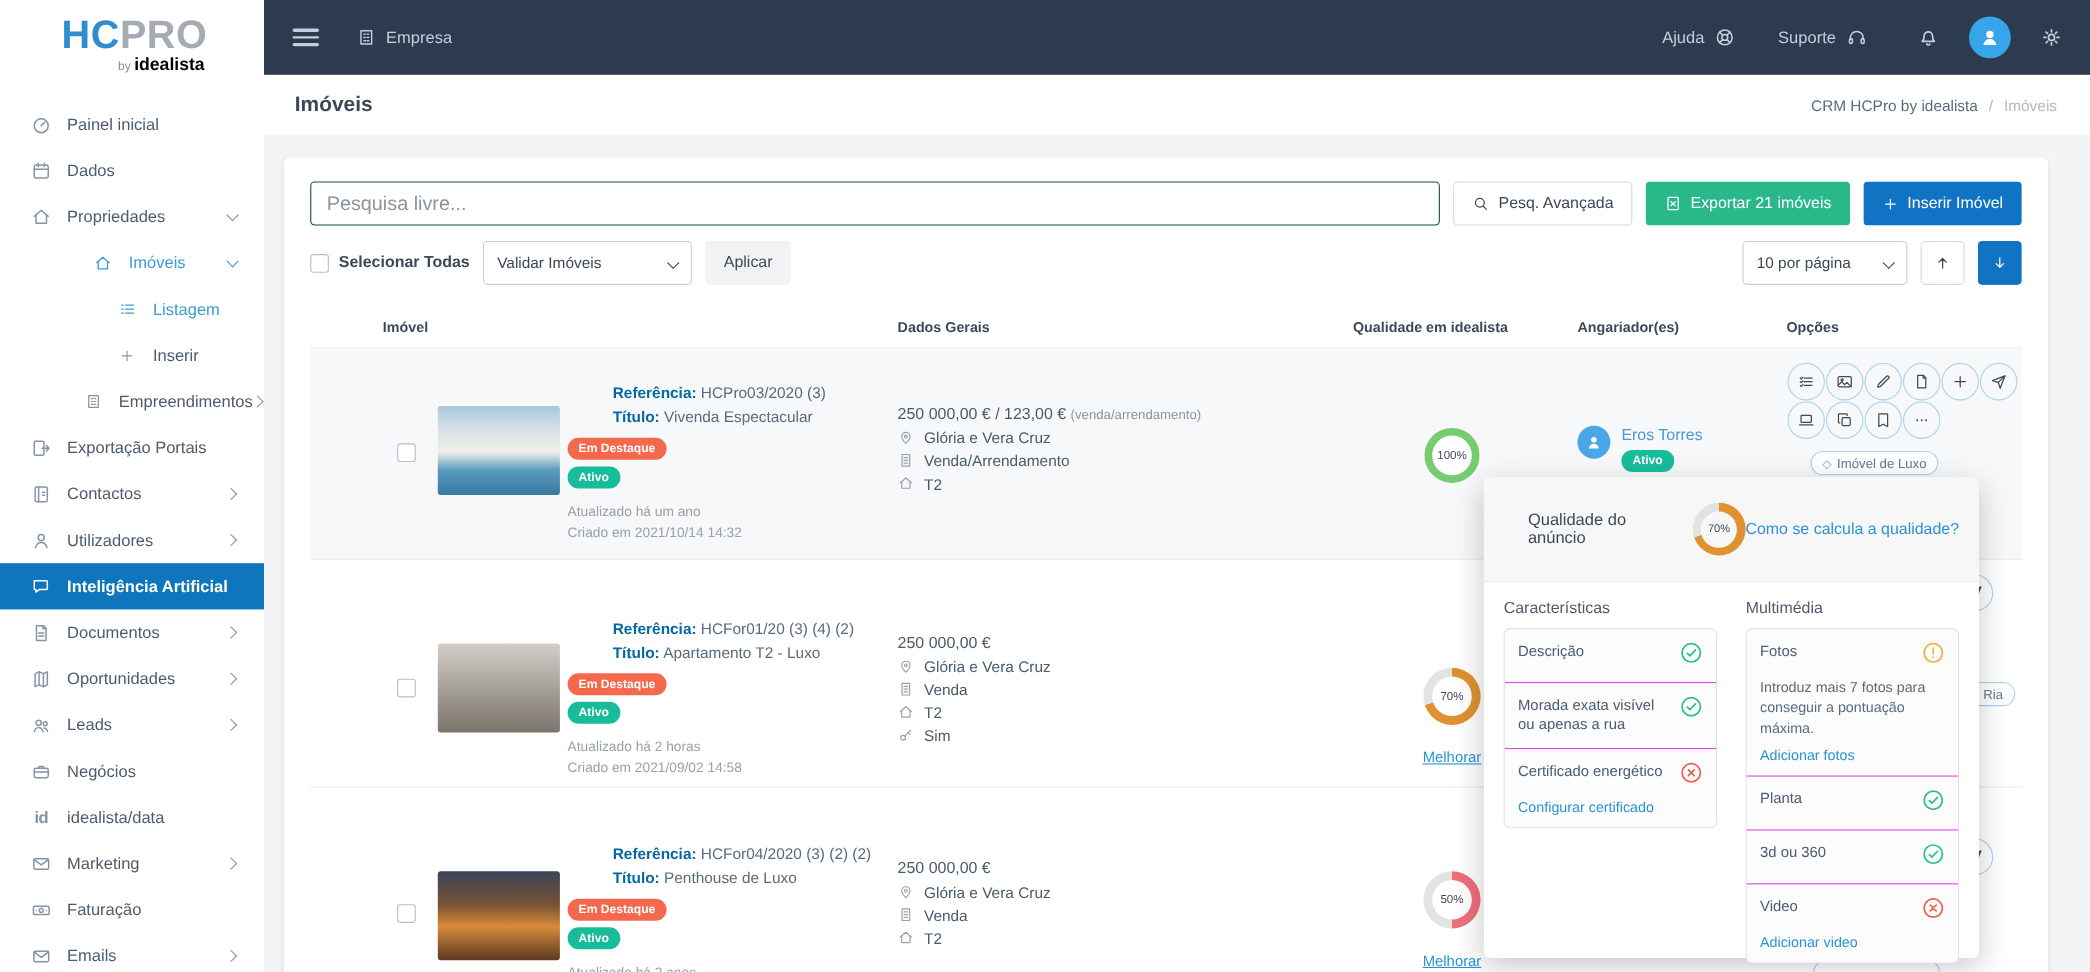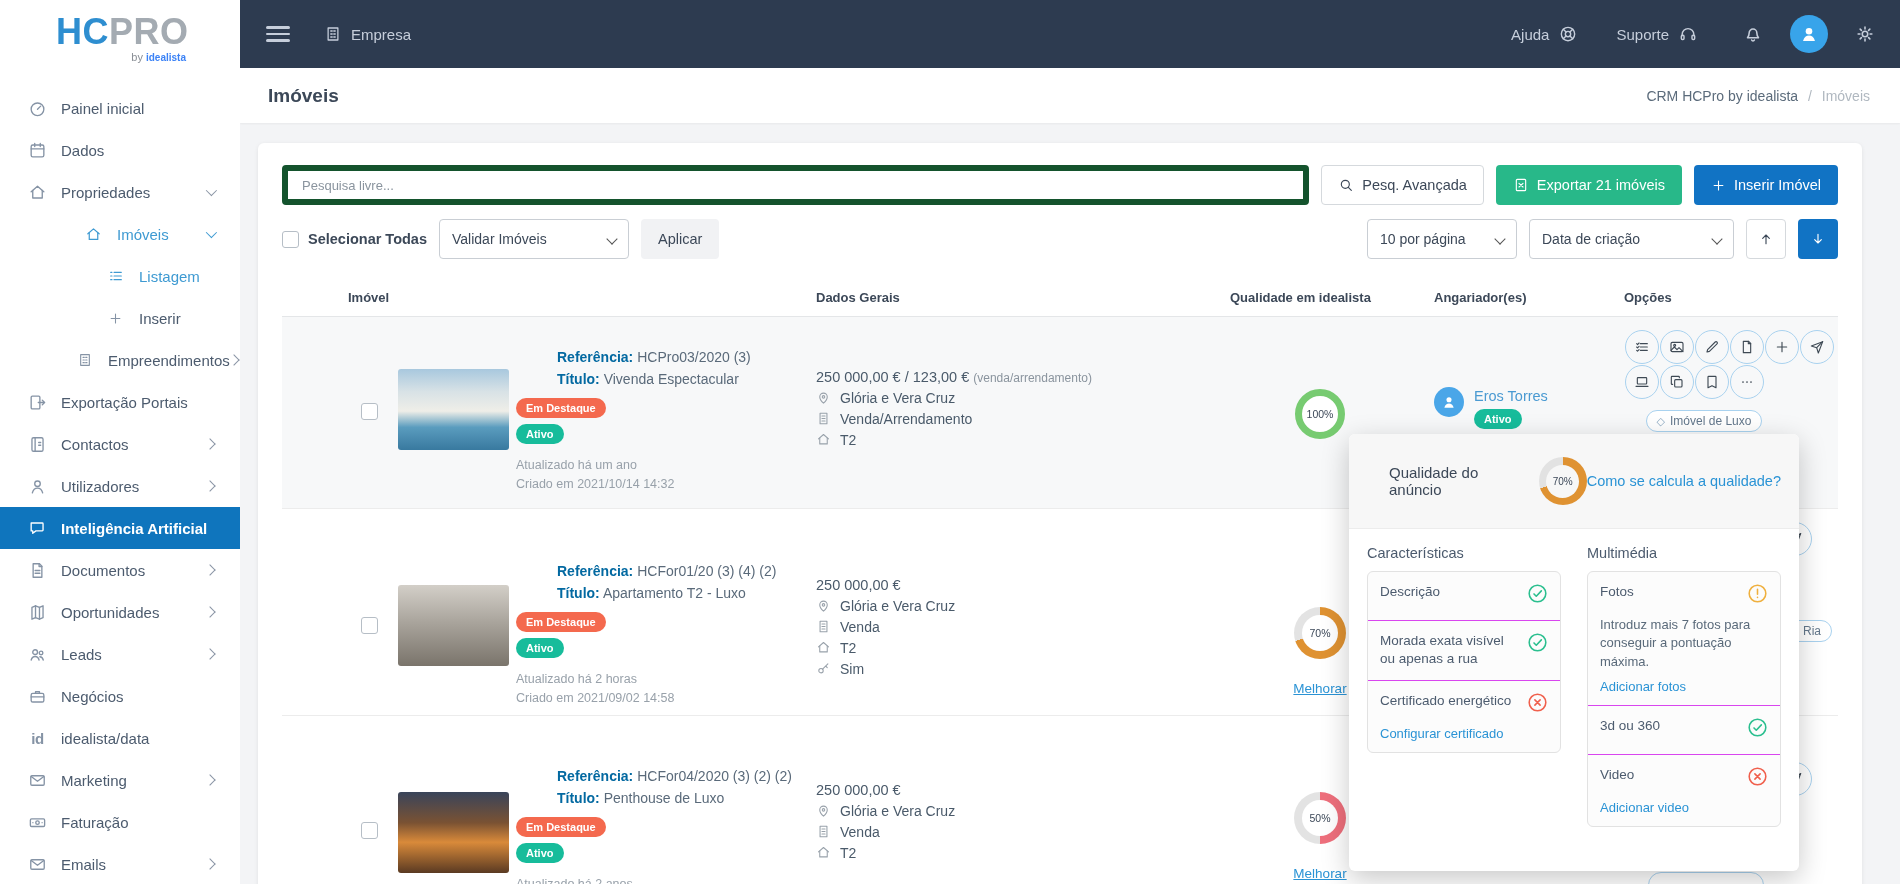--- a/index.html
+++ b/index.html
@@ -8,21 +8,21 @@
 
   
   svg.ic{fill:none;stroke:currentColor;stroke-width:1.7;stroke-linecap:round;stroke-linejoin:round;display:block;}
 
   
   .sidebar{position:absolute;left:0;top:0;width:240px;height:884px;background:#fff;z-index:20;}
   .logo{padding:14px 0 0 56px;line-height:1;}
   .logo .l1{font-size:36px;font-weight:700;color:#2e8ed0;letter-spacing:.5px;}
   .logo .l2{font-size:36px;font-weight:600;color:#a4abb2;letter-spacing:.5px;}
   .logo .byline{display:block;width:130px;text-align:right;font-size:11px;color:#8a8f96;margin-top:2px;}
-  .logo .byline b{color:#3b82f6;font-size:10px;}
+  .logo .byline b{color:#000000;font-size:16px;}
   .snav{margin-top:24px;}
   .sn{display:flex;align-items:center;height:42px;padding-left:28px;color:#4c5b6e;font-size:15px;cursor:pointer;position:relative;}
   .sn .sic{width:19px;height:19px;margin-right:14px;color:#8593a5;flex:0 0 auto;display:flex;align-items:center;justify-content:center;}
   .sn.lvl2{padding-left:84px;}
   .sn.lvl2b{padding-left:75px;}
   .sn.lvl3{padding-left:106px;}
   .sn.blue, .sn.blue .sic{color:#3e9ad2;}
   .sn.active{background:#0f75bd;color:#fff;font-weight:600;}
   .sn.active .sic{color:#fff;}
   .cv{margin-left:auto;margin-right:26px;width:8px;height:8px;border-right:1.7px solid #8a95a5;border-bottom:1.7px solid #8a95a5;flex:0 0 auto;}
@@ -47,21 +47,21 @@
   .crumbs{margin-left:auto;font-size:14px;}
   .crumb-a{color:#5b6b7b;cursor:pointer;}
   .crumb-sep{color:#b0b8c0;margin:0 6px;}
   .crumb-b{color:#b0b8c0;}
 
   
   .content{position:absolute;left:240px;top:123px;right:0;bottom:0;padding:20px 38px 0 18px;}
   .card{background:#fff;border-radius:6px;box-shadow:0 1px 4px rgba(0,0,0,.08);padding:22px 24px;min-height:760px;}
 
   .toolbar{display:flex;gap:12px;align-items:center;}
-  .search{flex:1;height:40px;border:6px solid #14532d;border-radius:4px;padding:0 14px;font-size:13px;color:#3c4858;outline:none;}
+  .search{flex:1;height:40px;border:1px solid #14532d;border-radius:4px;padding:0 14px;font-size:18px;color:#3c4858;outline:none;}
   .search::placeholder{color:#8a949e;}
   .btn{height:40px;border:1px solid transparent;border-radius:4px;display:inline-flex;align-items:center;justify-content:center;gap:8px;padding:0 16px;font-size:14.5px;cursor:pointer;white-space:nowrap;}
   .btn-light{background:#fff;border-color:#d5d9dd;color:#3c4858;}
   .btn-green{background:#28b889;color:#fff;}
   .btn-blue{background:#1173c4;color:#fff;}
   .btn-gray{background:#f1f2f4;color:#3c4858;}
   .btn-sq{width:40px;padding:0;}
 
   .toolbar2{display:flex;align-items:center;gap:12px;margin-top:14px;}
   .cbwrap{display:flex;align-items:center;gap:9px;font-size:14.5px;font-weight:700;color:#3c4858;cursor:pointer;}
@@ -442,23 +442,20 @@
         <div class="select" style="width:190px;">
             <span>Validar Imóveis</span>
           </div>
         <button class="btn btn-gray">
             <span>Aplicar</span>
           </button>
         <div class="tb2-right">
           <div class="select" style="width:150px;">
               <span>10 por página</span>
             </div>
-          <div class="select" style="width:205px;">
-              <span>Data de criação</span>
-            </div>
           <button class="btn btn-light btn-sq">
               <svg class="ic" width="16" height="16" viewBox="0 0 24 24">
                 <path d="M12 19V6M7 11l5-5 5 5"></path>
               </svg>
             </button>
           <button class="btn btn-blue btn-sq">
               <svg class="ic" width="16" height="16" viewBox="0 0 24 24">
                 <path d="M12 5v13M7 13l5 5 5-5"></path>
               </svg>
             </button>
@@ -805,20 +802,29 @@
               <span class="stico"><svg width="21" height="21" viewBox="0 0 24 24" fill="none" stroke="#efb03f" stroke-width="1.8" stroke-linecap="round" stroke-linejoin="round">
                     <circle cx="12" cy="12" r="9.5"></circle>
                     <path d="M12 7.2v5.6M12 16.4v.1"></path>
                   </svg></span>
               </div>
             <div class="p-note">Introduz mais 7 fotos para conseguir a pontuação máxima.</div>
             <div class="p-alink">Adicionar fotos</div>
           </div>
           <div class="p-item">
             <div class="p-row">
+                <span>Planta</span>
+              <span class="stico"><svg width="21" height="21" viewBox="0 0 24 24" fill="none" stroke="#2bbf8f" stroke-width="1.8" stroke-linecap="round" stroke-linejoin="round">
+                    <circle cx="12" cy="12" r="9.5"></circle>
+                    <path d="M8 12.5l2.6 2.6L16.4 9"></path>
+                  </svg></span>
+              </div>
+          </div>
+          <div class="p-item">
+            <div class="p-row">
                 <span>3d ou 360</span>
               <span class="stico"><svg width="21" height="21" viewBox="0 0 24 24" fill="none" stroke="#2bbf8f" stroke-width="1.8" stroke-linecap="round" stroke-linejoin="round">
                     <circle cx="12" cy="12" r="9.5"></circle>
                     <path d="M8 12.5l2.6 2.6L16.4 9"></path>
                   </svg></span>
               </div>
           </div>
           <div class="p-item">
             <div class="p-row">
                 <span>Video</span>

